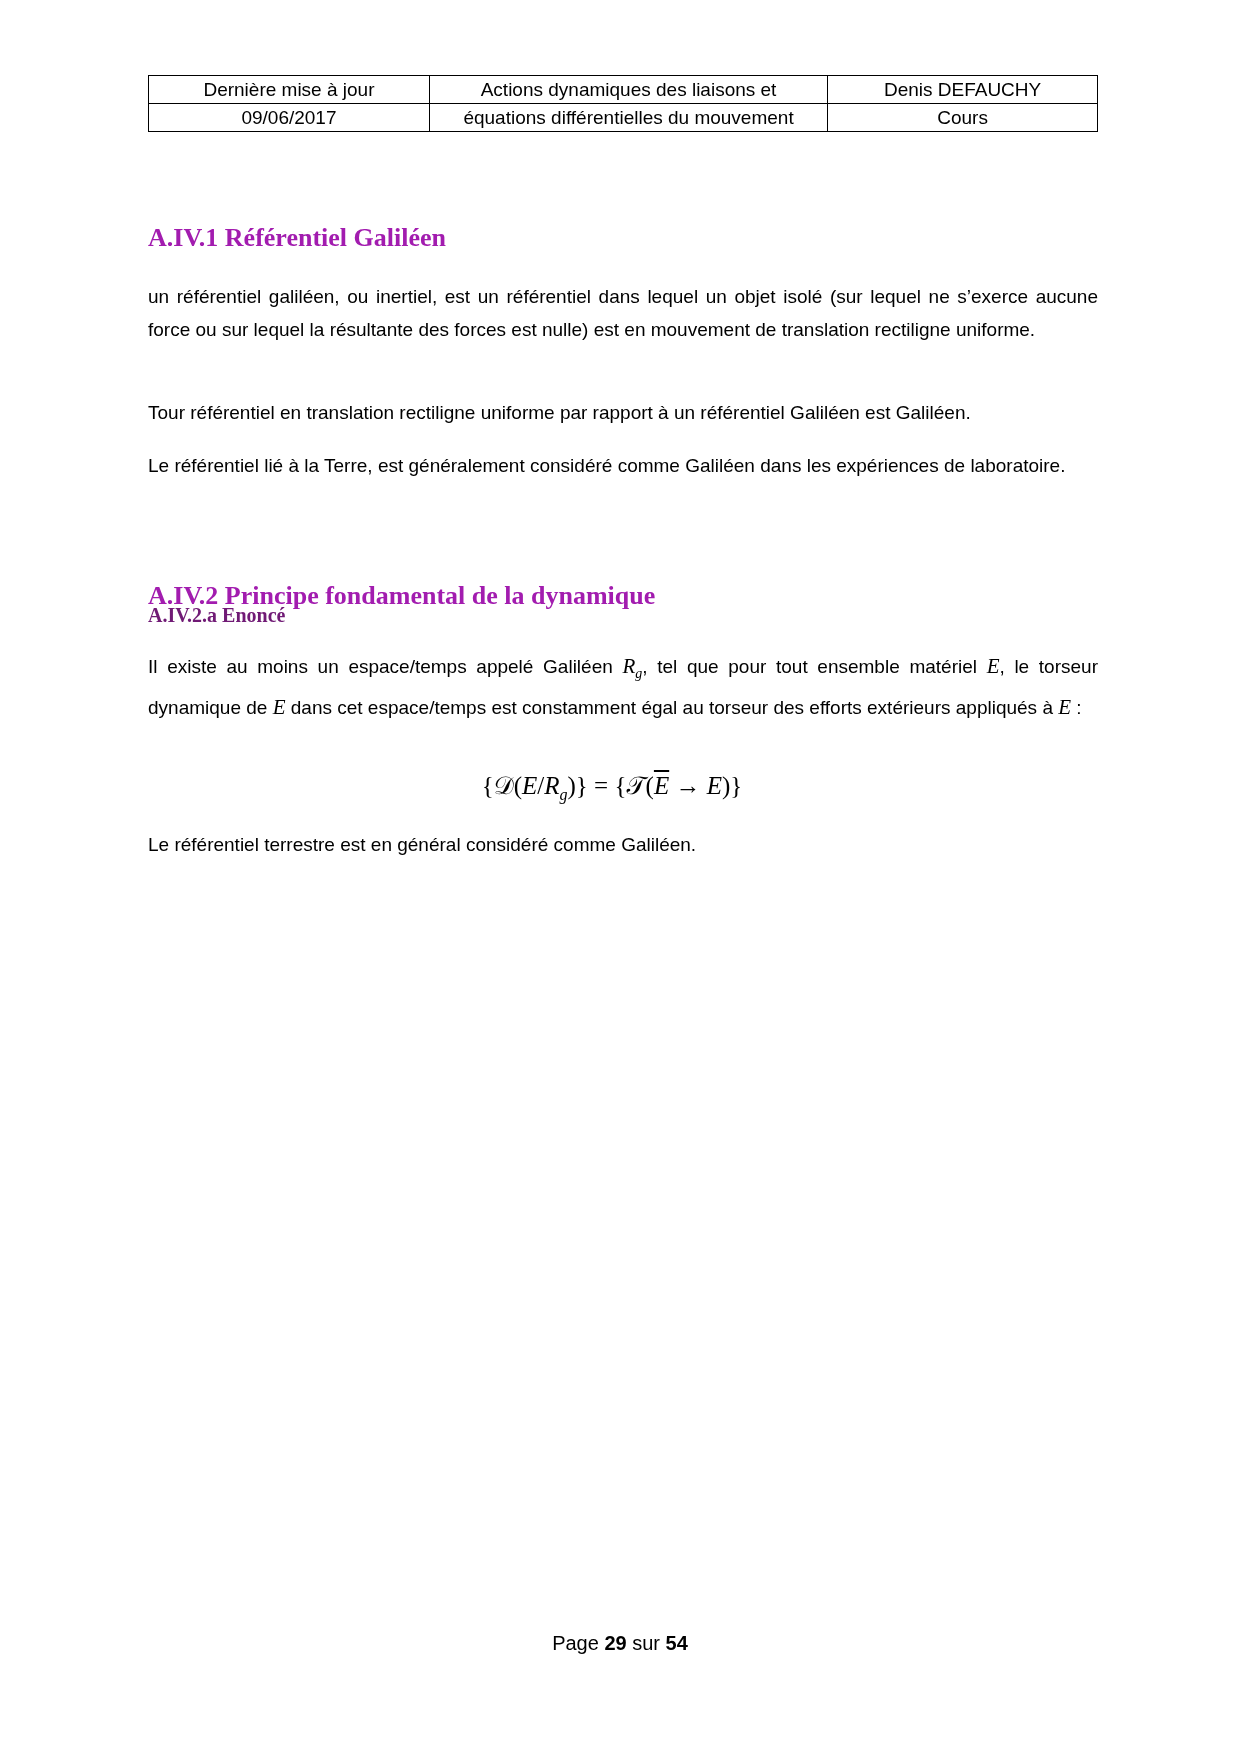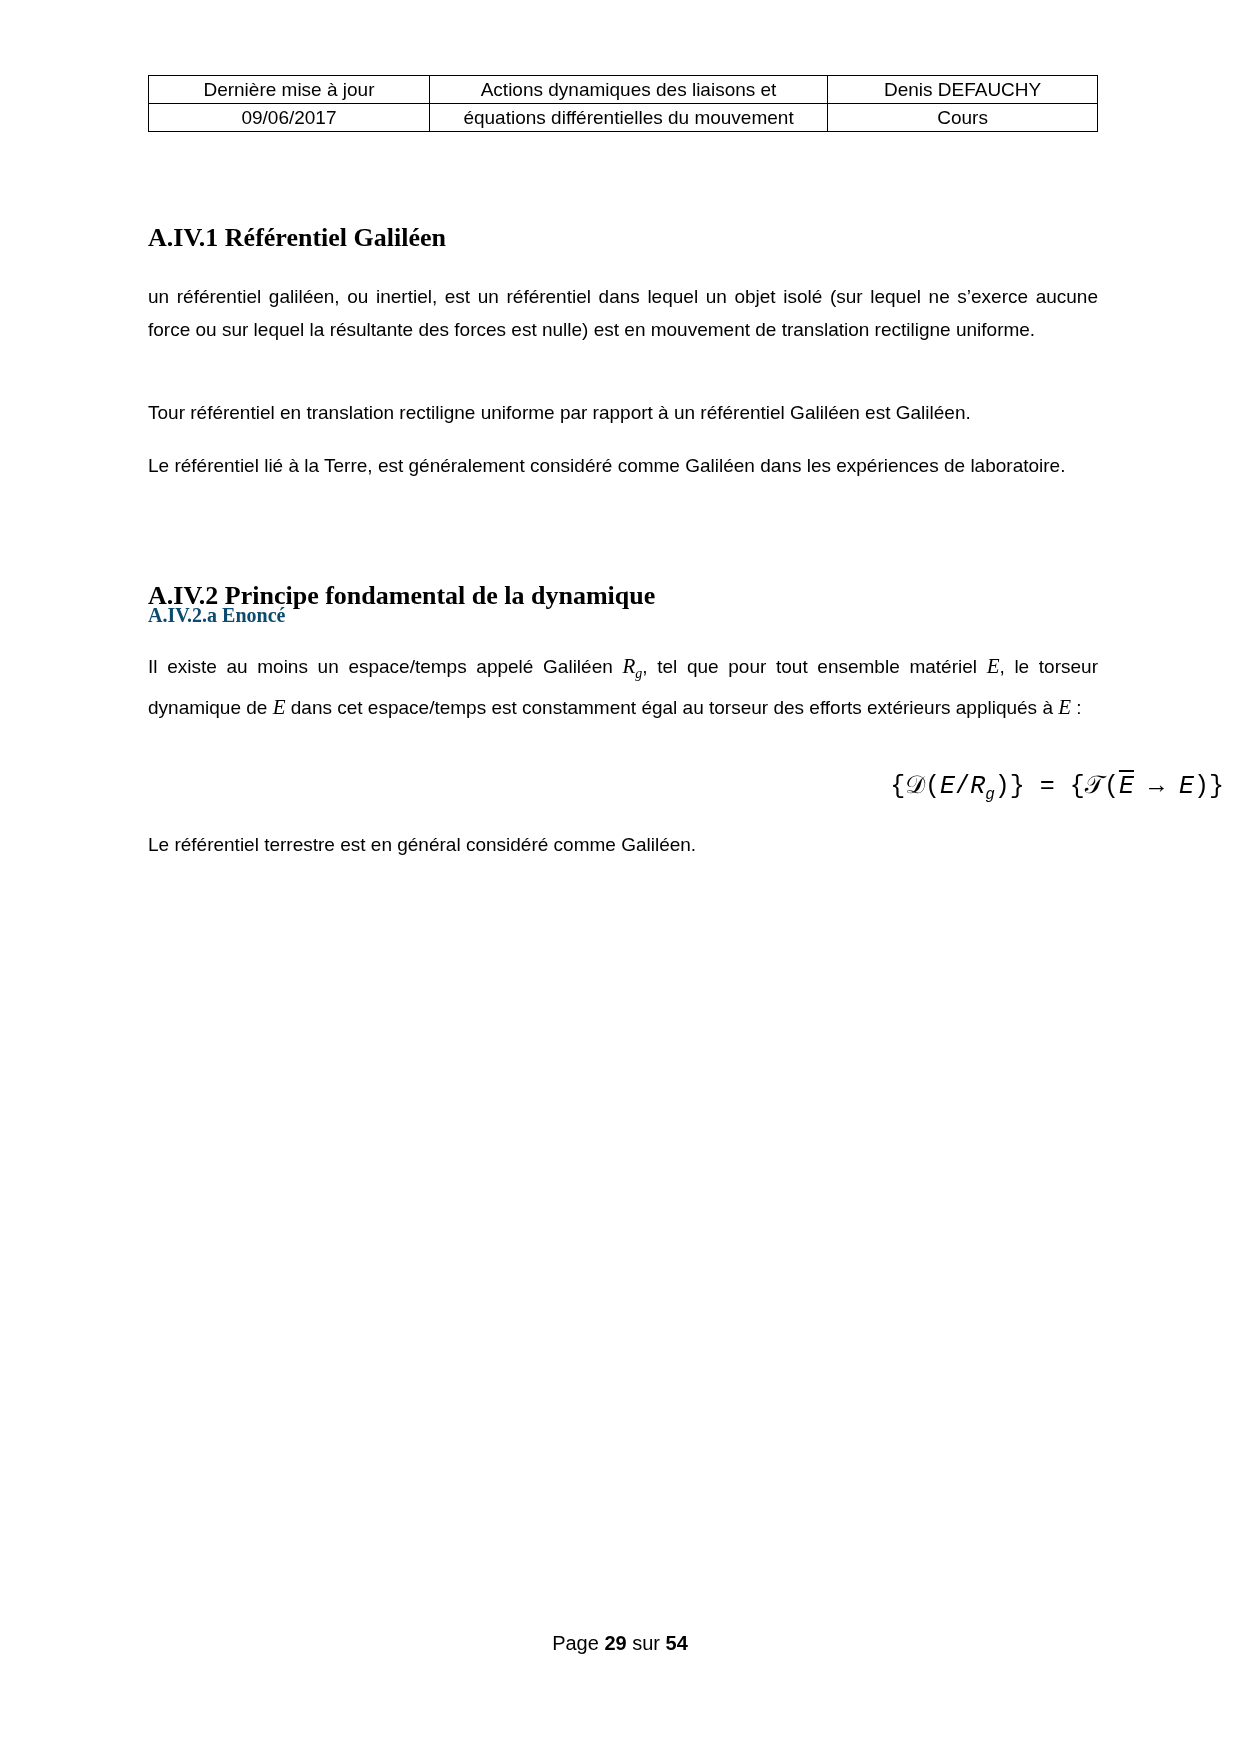--- a/index.html
+++ b/index.html
@@ -10,32 +10,32 @@
   table.hdr { position: absolute; left: 148px; top: 75px; width: 950px;
               border-collapse: collapse; font-family: "Liberation Sans", sans-serif;
               font-size: 19px; padding-left: 44px; }
   table.hdr td { border: 1.5px solid #000; text-align: center; height: 27px;
                  padding: 0 4px; line-height: 27px; }
   .c1 { width: 280px; } .c2 { width: 402px; } .c3 { width: 268px; }
 
   .h1 { position: absolute; left: 148px; top: 163px; font-family: "Liberation Serif", serif;
         font-weight: bold; font-size: 29px; color: #1F497D; white-space: nowrap; }
   .h2 { position: absolute; left: 148px; font-family: "Liberation Serif", serif;
-        font-weight: bold; font-size: 26px; color: #000000; white-space: nowrap; }
+        font-weight: bold; font-size: 26px; color: #a21caf; white-space: nowrap; }
   .h3 { position: absolute; left: 148px; font-family: "Liberation Serif", serif;
-        font-weight: bold; font-size: 20px; color: #0c4a6e; white-space: nowrap; }
+        font-weight: bold; font-size: 20px; color: #701a75; white-space: nowrap; }
 
   .p { position: absolute; left: 148px; width: 950px; font-size: 19px;
        line-height: 32.5px; text-align: justify; }
   .p.last { text-align-last: left; }
   .m { font-family: "Liberation Serif", serif; font-style: italic; font-size: 21px; }
   .m sub { font-size: 14px; }
 
-  .eq { position: absolute; left: 0; width: 1224px; top: 772px; text-align: right;
-        font-family: Liberation Mono, monospace; font-size: 25px; }
+  .eq { position: absolute; left: 0; width: 1224px; top: 772px; text-align: center;
+        font-family: Liberation Serif, serif; font-size: 25px; }
   .eq .i { font-style: italic; }
   .eq .ov { text-decoration: overline; font-style: italic; }
   .eq sub { font-size: 16px; font-style: italic; }
 
   .footer { position: absolute; left: 0; width: 1240px; top: 1632px; text-align: center;
             font-size: 20px; }
   .footer b { font-weight: bold; margin-top: 42px; }
 </style>
 </head>
 <body>

